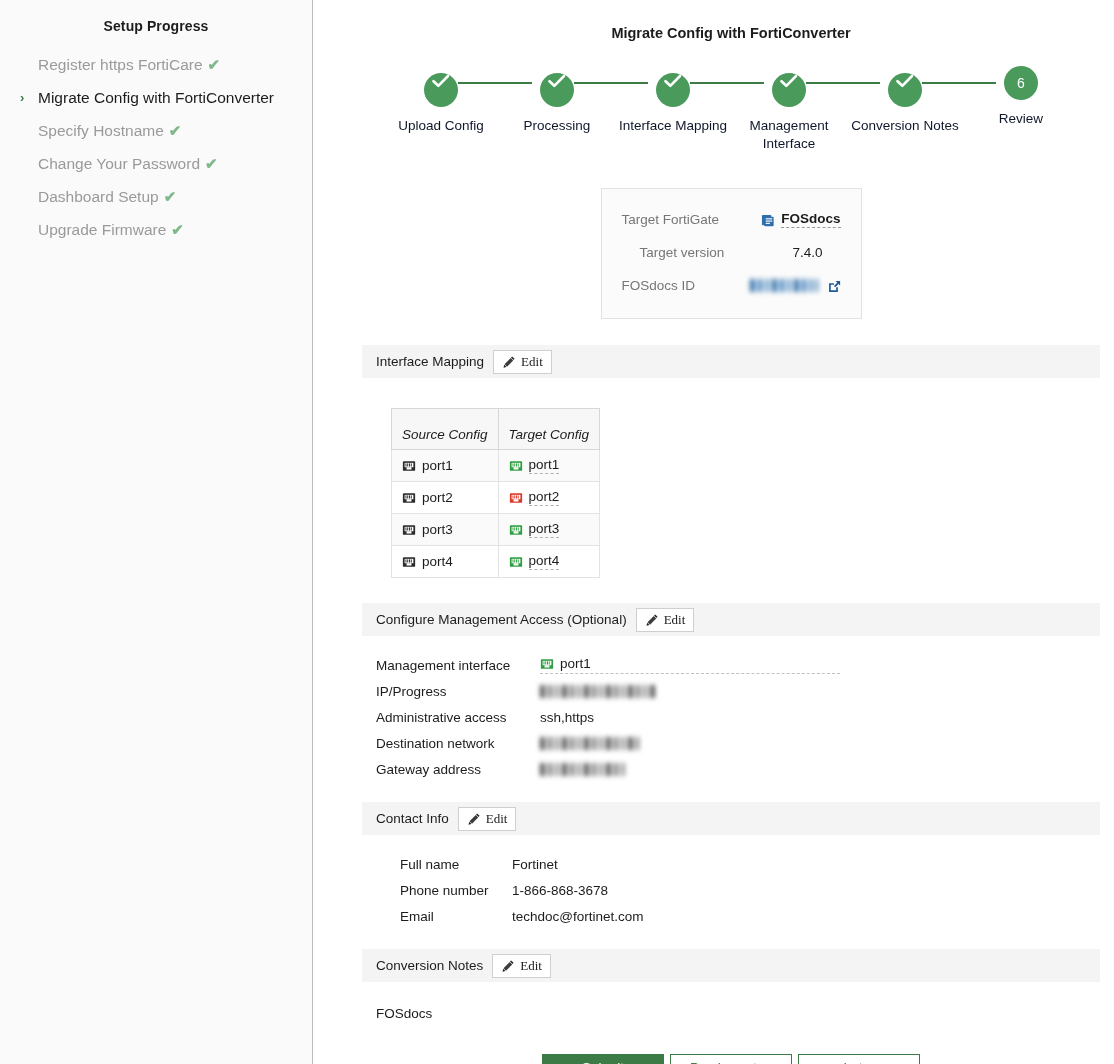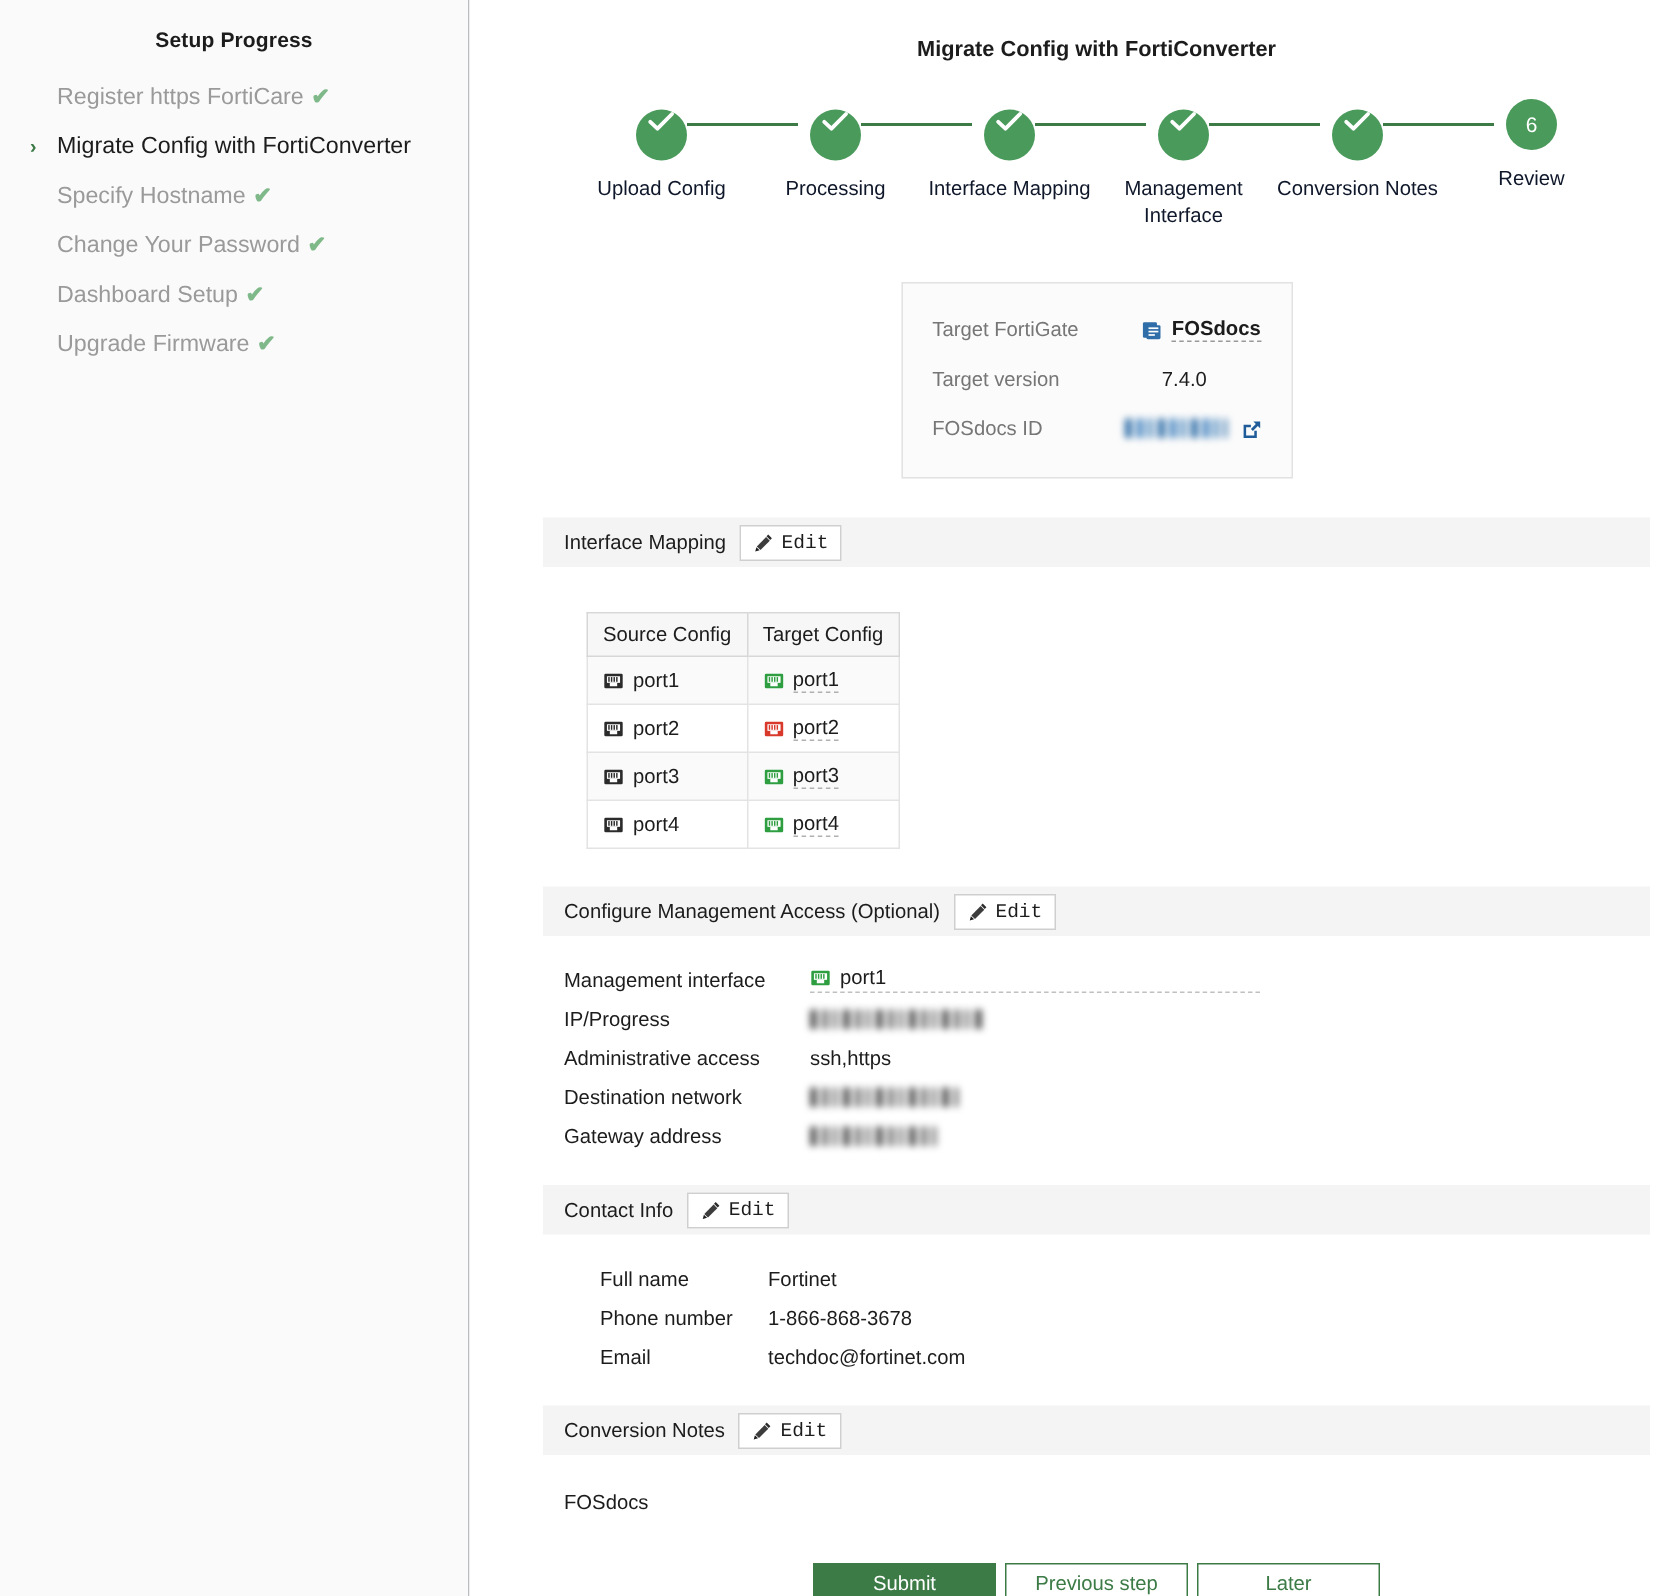--- a/index.html
+++ b/index.html
@@ -113,21 +113,21 @@
   .step:last-child .step-line { display: none; }
 
   
   #info-card {
     width: 261px;
     margin: 35px auto 0;
     border: 1px solid #e2e2e2;
     background: #fbfbfb;
     padding: 14px 20px 16px;
   }
-  .info-row { display: flex; align-items: center; min-height: 33px; }
+  .info-row { display: flex; align-items: center; min-height: 33px; justify-content: center; }
   .info-label { width: 113px; color: #767676; font-size: 13.5px; }
   .info-value { font-size: 13.5px; color: #1c1c1c; display: flex; align-items: center; margin-left: 40px; }
   .dotted-link {
     border-bottom: 1px dashed #9a9a9a;
     font-weight: bold;
     color: #1c1c1c;
     padding-bottom: 1px;
   }
   .blur-text {
     display: inline-block;
@@ -158,34 +158,35 @@
     display: inline-flex;
     align-items: center;
     gap: 5px;
     border: 1px solid #cfcfcf;
     background: #fff;
     height: 24px;
     padding: 0 8px;
     font-size: 13px;
     color: #1c1c1c;
     cursor: pointer;
-    font-family: Liberation Mono, monospace;
+    font-family: Liberation Serif, serif;
   }
 
   
   #mapping-wrap { padding: 30px 0 0 29px; }
   table.map-table { border-collapse: collapse; }
   table.map-table th {
     background: #f7f7f7;
     border: 1px solid #d7d7d7;
     font-weight: normal;
     font-size: 13.5px;
     color: #1c1c1c;
     text-align: right;
-    padding: 6px 10px 7px;
+    padding: 18px 10px 7px;
+    font-style: italic;
   }
   table.map-table td {
     border: 1px solid #e3e3e3;
     border-top: none;
     font-size: 13.5px;
     padding: 7px 10px;
     background: #fff;
     white-space: nowrap;
   }
   table.map-table tr:nth-child(odd) td { background: #fafafa; }

